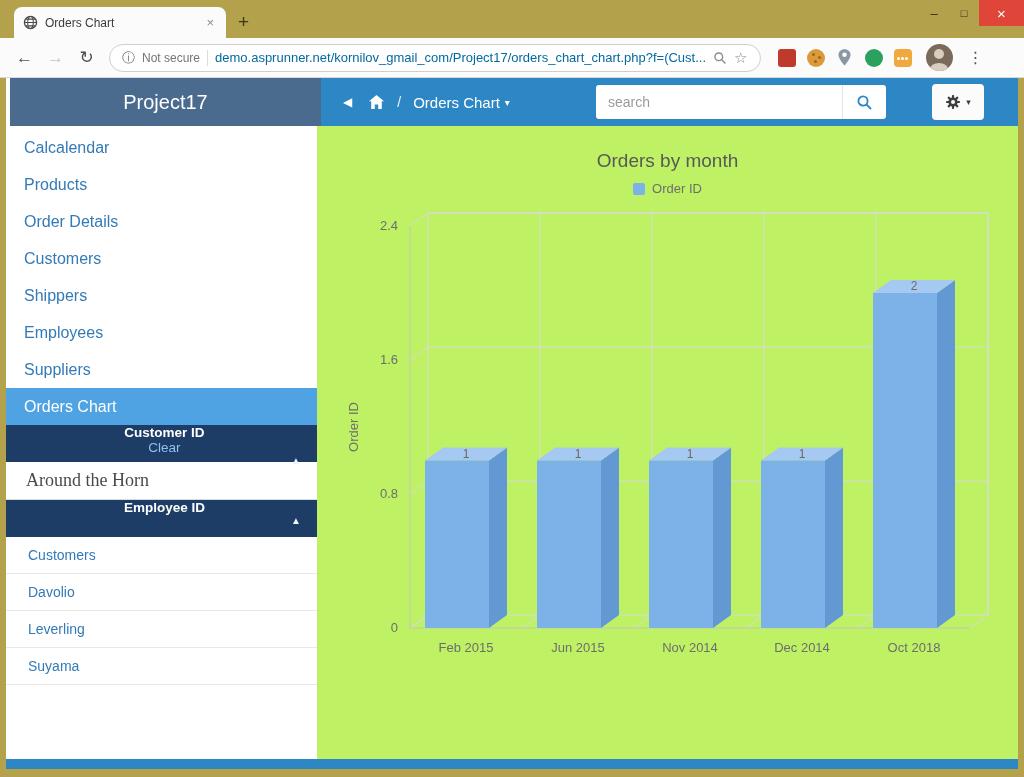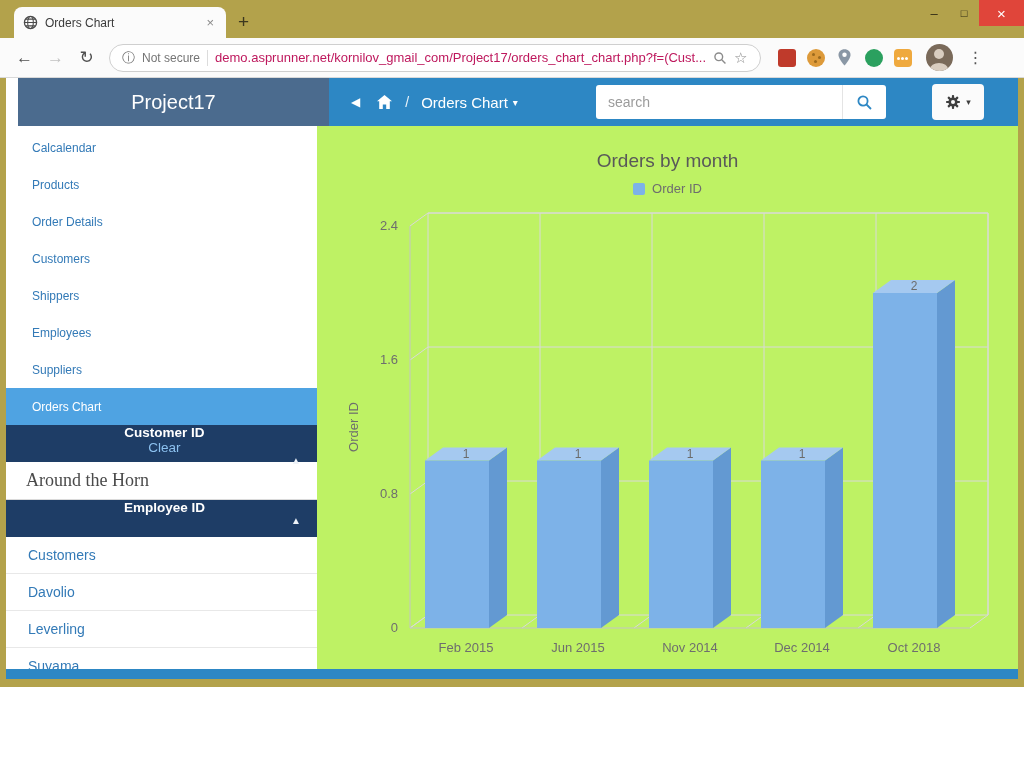--- a/index.html
+++ b/index.html
@@ -2,21 +2,21 @@
 <html style="--frame: #b3a24b; --header-blue: #2d87c4; --brand-bg: #4b6b8e; --active-bg: #4fa3e2; --group-bg: #1e3d66; --link: #337ab7; --close-red: #e0453a;"><head>
 <meta charset="utf-8">
 <style>
   :root{
     --frame:#b3a24b; --header-blue:#2d87c4; --brand-bg:#4b6b8e;
     --active-bg:#4fa3e2; --group-bg:#1e3d66; --link:#337ab7; --close-red:#e0453a;
   }
   *{margin:0;padding:0;box-sizing:border-box;}
   html,body{width:1024px;height:777px;overflow:hidden;}
   body{font-family:"Liberation Sans","DejaVu Sans",sans-serif;cursor:default;}
-  .window{position:relative;width:1024px;height:687px;background:var(--frame);overflow:hidden;}
+  .window{position:relative;width:1024px;height:777px;background:var(--frame);overflow:hidden;}
 
   
   .titlebar{position:absolute;top:0;left:0;right:0;height:38px;display:flex;align-items:flex-end;padding-left:14px;}
   .tab{width:212px;height:31px;background:#fbfbfb;border-radius:8px 8px 0 0;display:flex;align-items:center;gap:7px;padding:0 9px;}
   .favicon{display:flex;align-items:center;}
   .tab-title{font-size:12px;color:#3b3b3b;flex:1;white-space:nowrap;overflow:hidden;}
   .tab-close{color:#8a8a8a;font-size:13px;line-height:1;padding:1px 3px;cursor:pointer;}
   .new-tab{color:#3c381f;font-size:19px;line-height:1;padding:0 12px 7px 12px;cursor:pointer;}
   .win-controls{position:absolute;top:0;right:0;display:flex;}
   .wc{width:30px;height:26px;display:flex;align-items:center;justify-content:center;font-size:13px;color:#2e2a15;cursor:pointer;}
@@ -24,58 +24,58 @@
   .wc.close{width:45px;background:var(--close-red);color:#fff;font-size:15px;}
 
   
   .toolbar{position:absolute;top:38px;left:0;right:0;height:40px;background:#fbfbfb;border-bottom:1px solid #d9d9d9;display:flex;align-items:center;padding:0 10px;gap:2px;}
   .nav-btn{width:29px;text-align:center;font-size:17px;color:#4f4f4f;line-height:1;cursor:pointer;}
   .nav-btn.disabled{color:#c2c2c2;}
   .omnibox{flex:0 0 634px;height:28px;border:1px solid #cfcfcf;border-radius:14px;background:#fff;display:flex;align-items:center;padding:0 12px;margin:0 8px 0 6px;gap:7px;}
   .info{color:#757575;font-size:13px;line-height:1;cursor:pointer;}
   .sec-label{font-size:12px;color:#757575;white-space:nowrap;}
   .divider{width:1px;height:16px;background:#dcdcdc;}
-  .url{flex:1;font-size:13px;color:#be185d;white-space:nowrap;overflow:hidden;}
+  .url{flex:1;font-size:13px;color:#0369a1;white-space:nowrap;overflow:hidden;}
   .zoom-ind{display:flex;align-items:center;cursor:pointer;}
   .star{color:#8b8b8b;font-size:15px;line-height:1;cursor:pointer;}
   .ext-row{display:flex;align-items:center;gap:11px;padding:0 7px;}
   .ext{width:18px;height:18px;display:inline-block;cursor:pointer;}
   .ext-red{background:#bf3a2b;border-radius:3px;}
   .ext-cookie{background:#dd9a3a;border-radius:50%;position:relative;}
   .ext-cookie::before{content:"";position:absolute;top:4px;left:5px;width:3px;height:3px;border-radius:50%;background:#9c6a1e;box-shadow:6px 3px 0 #9c6a1e,2px 7px 0 #9c6a1e;}
   .ext-pin{display:flex;align-items:center;justify-content:center;}
   .ext-green{background:#2ba05f;border-radius:50%;}
   .ext-yellow{background:#efa93e;border-radius:4px;position:relative;}
   .ext-yellow::before{content:"";position:absolute;top:8px;left:3.5px;width:3px;height:3px;border-radius:50%;background:#fff;box-shadow:4px 0 0 #fff,8px 0 0 #fff;}
   .avatar{width:27px;height:27px;border-radius:50%;background:#7a6a5a;position:relative;overflow:hidden;margin:0 5px;cursor:pointer;flex:none;}
   .avatar::before{content:"";position:absolute;top:5px;left:8.5px;width:10px;height:10px;border-radius:50%;background:#d9cdc0;}
   .avatar::after{content:"";position:absolute;bottom:-4px;left:4.5px;width:18px;height:12px;border-radius:50%;background:#d9cdc0;}
   .menu-dots{font-size:16px;color:#555;padding:0 8px;cursor:pointer;}
 
   
   .page{position:absolute;top:78px;left:6px;right:6px;bottom:8px;background:#fff;overflow:hidden;}
-  .app-header{position:absolute;top:0;left:12px;right:0;height:48px;display:flex;}
+  .app-header{position:absolute;top:0;left:4px;right:0;height:48px;display:flex;}
   .brand{width:311px;background:var(--brand-bg);color:#fff;font-size:20px;display:flex;align-items:center;justify-content:center;}
   .topnav{flex:1;background:var(--header-blue);display:flex;align-items:center;color:#fff;padding:0 34px 0 22px;}
   .chev{font-size:12px;margin-right:16px;cursor:pointer;}
   .home{margin-right:12px;display:flex;cursor:pointer;}
   .slash{opacity:.9;margin-right:12px;font-size:14px;}
   .crumb{font-size:15px;display:flex;align-items:center;gap:5px;cursor:pointer;}
   .crumb .caret{font-size:10px;}
   .searchbar{margin-left:auto;display:flex;}
   .search-input{width:246px;height:34px;border:none;border-radius:3px 0 0 3px;padding:0 12px;font-size:14px;color:#333;outline:none;font-family:inherit;}
   .search-input::placeholder{color:#9b9b9b;}
   .search-btn{width:44px;height:34px;background:#fff;border:none;border-left:1px solid #e4e4e4;border-radius:0 3px 3px 0;display:flex;align-items:center;justify-content:center;cursor:pointer;}
   .mag-blue circle,.mag-blue path{stroke:var(--header-blue);}
   .gear-btn{margin-left:46px;width:52px;height:36px;background:#fbfbfb;border-radius:4px;display:flex;align-items:center;justify-content:center;gap:5px;cursor:pointer;}
   .gear-caret{font-size:9px;color:#3f3f3f;}
 
   .app-body{position:absolute;top:48px;left:0;right:0;bottom:10px;display:flex;background:#fff;}
   .sidebar{width:311px;background:#fff;padding-top:3px;flex:none;}
-  .menu-item{display:flex;align-items:center;height:37px;padding-left:26px;font-size:12px;color:var(--link);text-decoration:none;cursor:pointer;}
+  .menu-item{display:flex;align-items:center;height:37px;padding-left:18px;font-size:16px;color:var(--link);text-decoration:none;cursor:pointer;}
   .menu-item.active{background:var(--active-bg);color:#fff;}
   .group-header{height:37px;background:var(--group-bg);display:flex;align-items:center;padding:0 16px 0 22px;cursor:pointer;flex-direction:column;}
   .group-label{color:#fff;font-weight:bold;font-size:13.5px;}
   .group-action{color:#8cc1ef;font-size:13.5px;text-decoration:none;cursor:pointer;}
   .group-caret{margin-left:auto;color:#eef3f8;font-size:10px;}
   .group-item{display:flex;align-items:center;height:38px;padding-left:20px;font-size:18px;color:#4a4a4a;border-bottom:1px solid #dadada;text-decoration:none;cursor:pointer;font-family:Liberation Serif, serif;}
   .group-link{display:flex;align-items:center;height:37px;padding-left:22px;font-size:14px;color:var(--link);border-bottom:1px solid #e8e8e8;text-decoration:none;cursor:pointer;}
 
   .main{flex:1;background:#bef264;padding-top:24px;overflow:hidden;}
   .chart-title{text-align:center;font-size:19px;color:#595959;font-weight:normal;}

